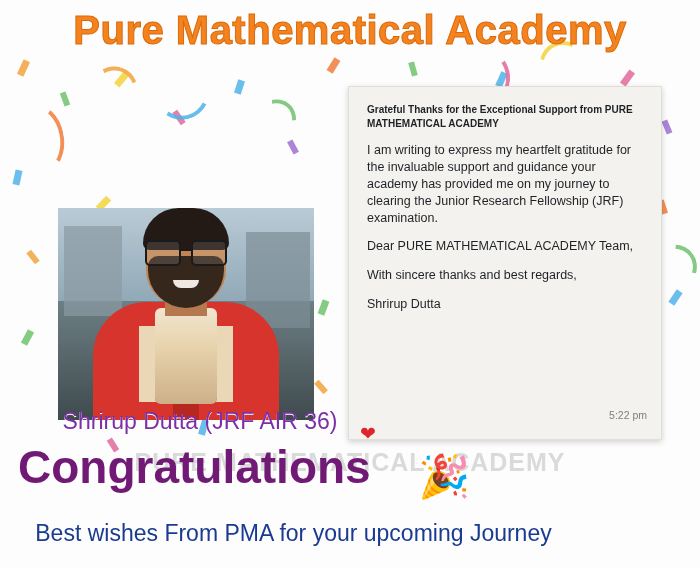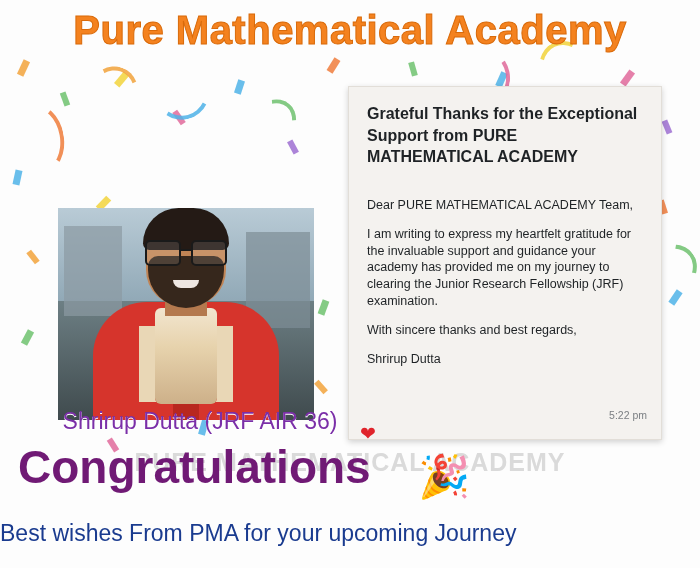--- a/index.html
+++ b/index.html
@@ -238,22 +238,22 @@
     z-index: 5;
   }
   .card-inner {
     padding: 16px 18px 8px 18px;
     color: #1e2225;
     font-size: 12.5px;
     line-height: 1.35;
   }
   .card-head {
     font-weight: bold;
-    font-size: 16px;
-    margin-bottom: 29px;
+    font-size: 10px;
+    margin-bottom: 12px;
     line-height: 1.35;
   }
   .card-p {
     margin: 0 0 12px 0;
   }
   .card-sign {
     margin: 0;
   }
   .card-time {
     position: absolute;
@@ -279,21 +279,21 @@
     left: 418px;
     top: 452px;
     font-size: 42px;
     z-index: 7;
   }
   .bestwishes {
     position: absolute;
     left: 0;
     top: 520px;
     width: 587px;
-    text-align: left;
+    text-align: center;
     font-size: 23px;
     color: #1a3b8f;
     z-index: 7;
   }
 </style>
 </head>
 <body>
 
 <div class="poster">
 
@@ -355,22 +355,22 @@
       <div class="lens r"></div>
     </div>
   </div>
 
   <div class="name-caption">Shrirup Dutta (JRF AIR 36)</div>
   <div class="heart">❤</div>
 
   <div class="card">
     <div class="card-inner">
       <div class="card-head">Grateful Thanks for the Exceptional Support from PURE MATHEMATICAL ACADEMY</div>
+      <p class="card-p">I am writing to express my heartfelt gratitude for the invaluable support and guidance your academy has provided me on my journey to clearing the Junior Research Fellowship (JRF) examination.</p>
       <p class="card-p">Dear PURE MATHEMATICAL ACADEMY Team,</p>
-      <p class="card-p">I am writing to express my heartfelt gratitude for the invaluable support and guidance your academy has provided me on my journey to clearing the Junior Research Fellowship (JRF) examination.</p>
       <p class="card-p">With sincere thanks and best regards,</p>
       <p class="card-sign">Shrirup Dutta</p>
     </div>
     <div class="card-time">5:22 pm</div>
   </div>
 
   <div class="congrats">Congratulations</div>
   <div class="party-icon">🎉</div>
   <div class="bestwishes">Best wishes From PMA for your upcoming Journey</div>
 

